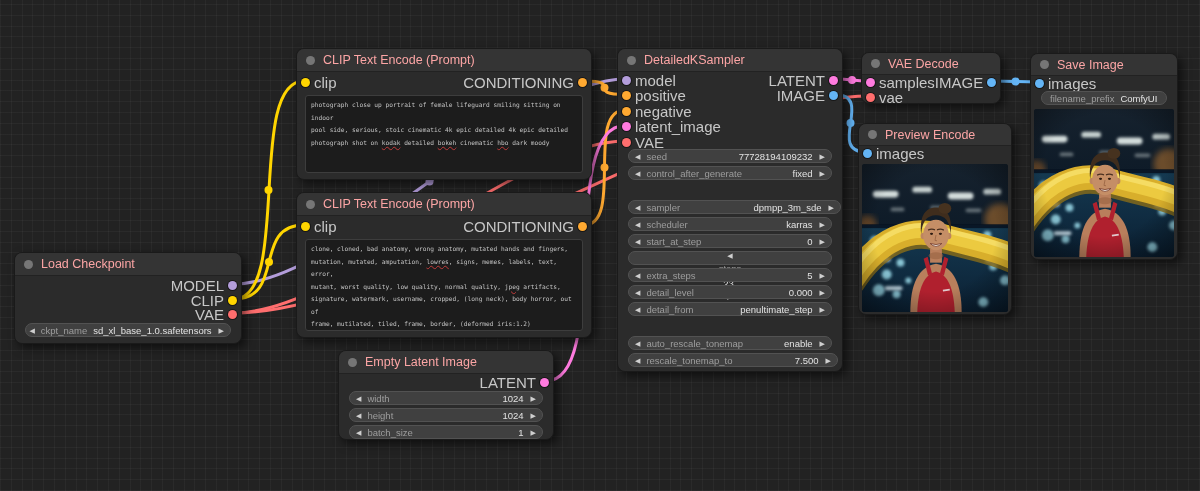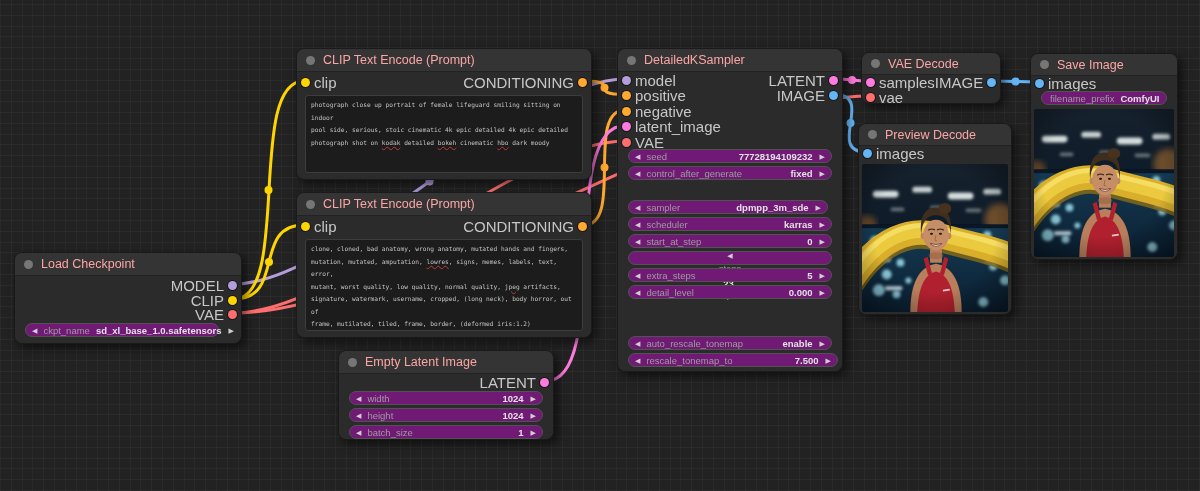--- a/index.html
+++ b/index.html
@@ -30,27 +30,27 @@
   .ntitle{font-size:12.5px;color:#fca5a5;white-space:nowrap;}
 
   .prow{position:absolute;left:0;right:0;height:16px;display:flex;align-items:center;}
   .pdot{position:absolute;top:50%;width:9px;height:9px;margin-top:-4.5px;border-radius:50%;
         box-shadow:0 0 0 1px rgba(0,0,0,.45);}
   .pdot.in{left:4px;} .pdot.out{right:4px;}
   .plabel{font-size:15px;color:#c7c7c7;white-space:nowrap;}
   .plabel.in{margin-left:17px;} .plabel.out{margin-left:auto;margin-right:17px;}
 
   .widget{
-    position:absolute;height:14px;border-radius:8px;background:#701a75;
+    position:absolute;height:14px;border-radius:8px;background:#404040;
     border:1px solid #525252;display:flex;align-items:center;
     padding:0 6px;box-sizing:border-box;gap:4px;
   }
   .warr{font-size:7px;color:#cfcfcf;line-height:1;flex:none;}
   .wname{font-size:9.5px;color:#9d9d9d;white-space:nowrap;margin:0 2px;}
-  .wval{flex:1;text-align:right;font-size:9.5px;font-weight:700;color:#e2e2e2;
+  .wval{flex:1;text-align:right;font-size:9.5px;font-weight:400;color:#e2e2e2;
         white-space:nowrap;margin-right:3px;}
   .widget.mid .wval{text-align:center;}
 
   .ta{
     position:absolute;left:8px;right:8px;background:#1c1c1c;
     border:1px solid #3d3d3d;border-radius:3px;
     font-family:"DejaVu Sans Mono",monospace;font-size:6.2px;line-height:12.5px;
     color:#c3c3c3;padding:3px 5px;box-sizing:border-box;
     white-space:pre-wrap;overflow:hidden;
   }
@@ -97,21 +97,21 @@
         <span class="pdot out" style="background: rgb(179, 157, 219);"></span>
       </div>
     <div class="prow" style="top:39px;">
         <span class="plabel out">CLIP</span>
         <span class="pdot out" style="background: rgb(255, 213, 0);"></span>
       </div>
     <div class="prow" style="top:53px;">
         <span class="plabel out">VAE</span>
         <span class="pdot out" style="background: rgb(255, 110, 110);"></span>
       </div>
-    <div class="widget mid" style="left:10px;right:22px;top:70px;">
+    <div class="widget mid" style="left:10px;right:10px;top:70px;justify-content:flex-end;">
       <span class="warr">◀</span>
       <span class="wname">ckpt_name</span>
       <span class="wval">sd_xl_base_1.0.safetensors</span>
       <span class="warr">▶</span>
     </div>
   </div>
 
   <div class="node" style="left:296px;top:48px;width:296px;height:132px;">
     <div class="nhead">
       <span class="ndot" style="background: rgb(118, 118, 118);"></span>
@@ -210,21 +210,21 @@
         <span class="wname">seed</span>
         <span class="wval">77728194109232</span>
         <span class="warr">▶</span>
       </div>
     <div class="widget" style="left:10px;right:10px;top:117px;">
         <span class="warr">◀</span>
         <span class="wname">control_after_generate</span>
         <span class="wval">fixed</span>
         <span class="warr">▶</span>
       </div>
-    <div class="widget" style="left:10px;right:14px;top:151px;">
+    <div class="widget" style="left:10px;right:1px;top:151px;">
         <span class="warr">◀</span>
         <span class="wname">sampler</span>
         <span class="wval">dpmpp_3m_sde</span>
         <span class="warr">▶</span>
       </div>
     <div class="widget" style="left:10px;right:10px;top:168px;">
         <span class="warr">◀</span>
         <span class="wname">scheduler</span>
         <span class="wval">karras</span>
         <span class="warr">▶</span>
@@ -244,20 +244,26 @@
     <div class="widget" style="left:10px;right:10px;top:219px;">
         <span class="warr">◀</span>
         <span class="wname">extra_steps</span>
         <span class="wval">5</span>
         <span class="warr">▶</span>
       </div>
     <div class="widget" style="left:10px;right:10px;top:236px;">
         <span class="warr">◀</span>
         <span class="wname">detail_level</span>
         <span class="wval">0.000</span>
+        <span class="warr">▶</span>
+      </div>
+    <div class="widget" style="left:10px;right:10px;top:253px;">
+        <span class="warr">◀</span>
+        <span class="wname">detail_from</span>
+        <span class="wval">penultimate_step</span>
         <span class="warr">▶</span>
       </div>
     <div class="widget" style="left:10px;right:10px;top:287px;">
         <span class="warr">◀</span>
         <span class="wname">auto_rescale_tonemap</span>
         <span class="wval">enable</span>
         <span class="warr">▶</span>
       </div>
     <div class="widget" style="left:10px;right:4px;top:304px;">
         <span class="warr">◀</span>
@@ -280,21 +286,21 @@
     </div>
     <div class="prow" style="top:36px;">
         <span class="pdot in" style="background: rgb(255, 110, 110);"></span>
         <span class="plabel in">vae</span>
       </div>
   </div>
 
   <div class="node" style="left:858px;top:123px;width:154px;height:192px;">
     <div class="nhead" style="height:22px;">
       <span class="ndot" style="background: rgb(118, 118, 118);"></span>
-      <span class="ntitle">Preview Decode</span>
+      <span class="ntitle">Preview Encode</span>
     </div>
     <div class="prow" style="top:21px;">
         <span class="pdot in" style="background: rgb(100, 181, 246);"></span>
         <span class="plabel in">images</span>
       </div>
     <div class="imgbox" style="top:40px;height:148px;">
       <svg viewBox="0 0 150 150" preserveAspectRatio="xMidYMid slice" role="img" aria-label="smiling female lifeguard in red swimsuit holding yellow pool float at indoor pool with bokeh lights">
         <defs>
           <linearGradient id="bgg" x1="0" y1="0" x2="0" y2="1">
             <stop offset="0" stop-color="#16222e"></stop>

